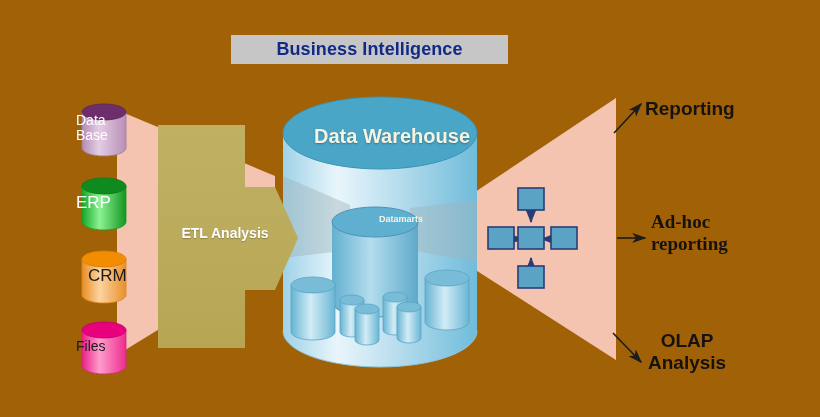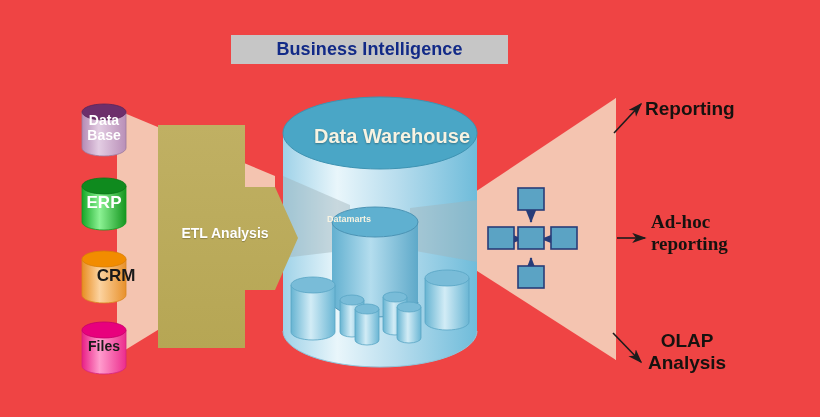--- a/index.html
+++ b/index.html
@@ -4,21 +4,21 @@
 <style>
   html, body {
     margin: 0;
     padding: 0;
     background: #f4f4f4;
   }
   #canvas {
     position: relative;
     width: 820px;
     height: 417px;
-    background: #ef4444;
+    background: #a16207;
     overflow: hidden;
     font-family: "Liberation Sans", sans-serif;
   }
   svg.layer {
     position: absolute;
     left: 0;
     top: 0;
     width: 820px;
     height: 417px;
   }
@@ -39,22 +39,22 @@
     color: #122a87;
     font-size: 18px;
     font-weight: bold;
     font-family: "Liberation Sans", sans-serif;
     letter-spacing: 0.1px;
   }
 
   
   .src-label {
     position: absolute;
-    text-align: center;
-    font-weight: bold;
+    text-align: left;
+    font-weight: normal;
     font-size: 14px;
     line-height: 15px;
     font-family: "Liberation Sans", sans-serif;
     pointer-events: none;
   }
 
   
   #etl-label {
     position: absolute;
     left: 160px;
@@ -79,21 +79,21 @@
     font-size: 20px;
     font-weight: bold;
     font-family: "Liberation Sans", sans-serif;
     text-shadow: 0 1px 2px rgba(0,0,0,0.30);
   }
   #datamarts-label {
     position: absolute;
     left: 327px;
     top: 214px;
     width: 96px;
-    text-align: left;
+    text-align: right;
     color: #f7f3e2;
     font-size: 9px;
     font-weight: bold;
     font-family: "Liberation Sans", sans-serif;
   }
 
   
   .out-label {
     position: absolute;
     color: #16120f;

